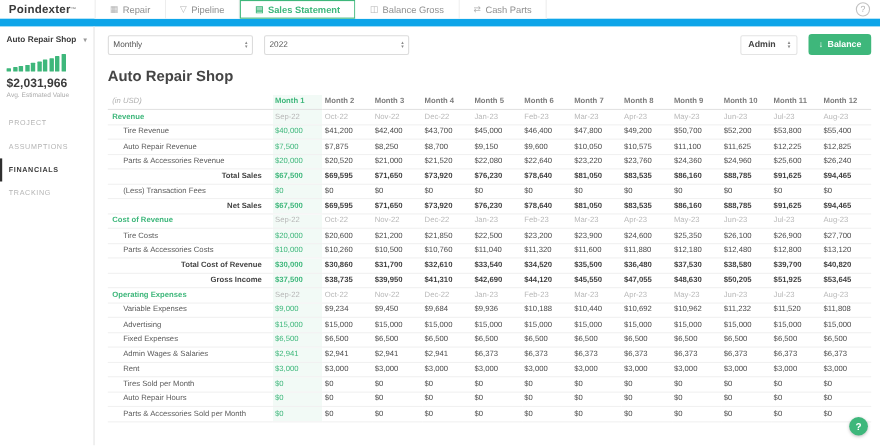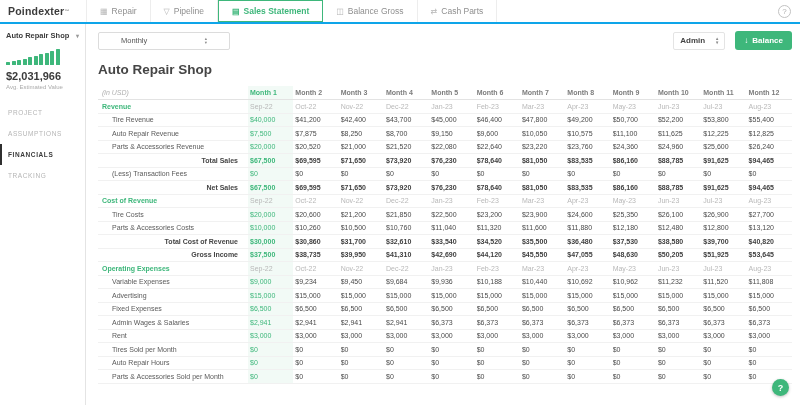--- a/index.html
+++ b/index.html
@@ -1,20 +1,20 @@
 <!DOCTYPE html>
 <html><head>
 <meta charset="utf-8">
 <style>
   * { box-sizing: border-box; margin: 0; padding: 0; }
   html,body { width:800px; height:405px; overflow:hidden; }
   body { font-family:"Liberation Sans", sans-serif; background:#fff; color:#4a4a4a; }
 
   
-  .topbar { height:24px; display:flex; align-items:stretch; border-bottom:2px solid #0ea5e9; background:#fff; }
+  .topbar { height:24px; display:flex; align-items:stretch; border-bottom:7px solid #0ea5e9; background:#fff; }
   .logo { width:86px; display:flex; align-items:center; padding-left:8px; font-weight:bold; font-size:10.5px; color:#3b3b3b; letter-spacing:0.2px; }
   .logo sup { font-size:5px; color:#888; }
   .tabs { display:flex; }
   .tab { display:flex; align-items:center; gap:4px; padding:0 13px; font-size:8.5px; color:#8f8f8f; border-right:1px solid #ededed; cursor:pointer; background:#fff; }
   .tab:first-child { border-left:1px solid #ededed; }
   .tab .tab-icon { font-size:8px; color:#b5b5b5; }
   .tab.active { color:#3eb77b; border:1px solid #3eb77b; font-weight:bold; }
   .tab.active .tab-icon { color:#3eb77b; }
   .info { margin-left:auto; align-self:center; margin-right:9px; width:13px; height:13px; border:1px solid #c2c2c2; border-radius:50%; color:#b0b0b0; font-size:8px; display:flex; align-items:center; justify-content:center; }
 
@@ -27,21 +27,21 @@
   .spark span { width:4px; background:#3eb77b; display:block; border-radius:0.5px; }
   .value { font-size:11px; font-weight:bold; color:#3b3b3b; padding:0 6px; }
   .value-caption { font-size:6px; color:#ababab; padding:2px 6px 12px; }
   .nav-item { font-size:6.5px; letter-spacing:0.6px; color:#b5b5b5; padding:7px 6px; border-left:2px solid transparent; cursor:pointer; }
   .nav-item.active { color:#3b3b3b; border-left-color:#2f2f2f; font-weight:bold; }
 
   main { flex:1; padding:7px 8px 0 12px; overflow:hidden; position:relative; }
 
   
   .toolbar { display:flex; align-items:center; gap:10px; }
-  .select { width:132px; height:18px; border:1px solid #dcdcdc; border-radius:2px; display:flex; align-items:center; justify-content:space-between; padding:0 22px; font-size:7.5px; color:#555; background:#fff; cursor:pointer; }
+  .select { width:132px; height:18px; border:1px solid #dcdcdc; border-radius:2px; display:flex; align-items:center; justify-content:space-between; padding:0 4px; font-size:7.5px; color:#555; background:#fff; cursor:pointer; }
   .arrows { display:flex; flex-direction:column; line-height:4px; font-size:4.5px; color:#8a8a8a; }
   .draft { margin-left:auto; width:52px; height:18px; border:1px solid #e4e4e4; border-radius:2px; display:flex; align-items:center; justify-content:space-between; padding:0 6px; font-size:8px; font-weight:bold; color:#444; cursor:pointer; }
   .download { height:19px; background:#3eb77b; color:#fff; border:none; border-radius:3px; display:flex; align-items:center; gap:4px; font-size:8px; padding:0 9px; font-weight:bold; cursor:pointer; }
   .download .dl-icon { font-size:8px; }
 
   
   h1 { font-size:13.5px; margin:12px 0 9px; color:#454545; font-weight:bold; }
 
   
   table { border-collapse:collapse; table-layout:fixed; width:100%; }
@@ -125,20 +125,27 @@
 
   <main>
     <div class="toolbar">
       <div class="select">
         <span>Monthly</span>
         <span class="arrows">
             <span>▴</span>
             <span>▾</span>
           </span>
       </div>
+      <div class="select">
+        <span>2022</span>
+        <span class="arrows">
+            <span>▴</span>
+            <span>▾</span>
+          </span>
+      </div>
       <div class="draft">
         <span>Admin</span>
         <span class="arrows">
             <span>▴</span>
             <span>▾</span>
           </span>
       </div>
       <button class="download">
         <span class="dl-icon">↓</span>
         <span>Balance</span>

